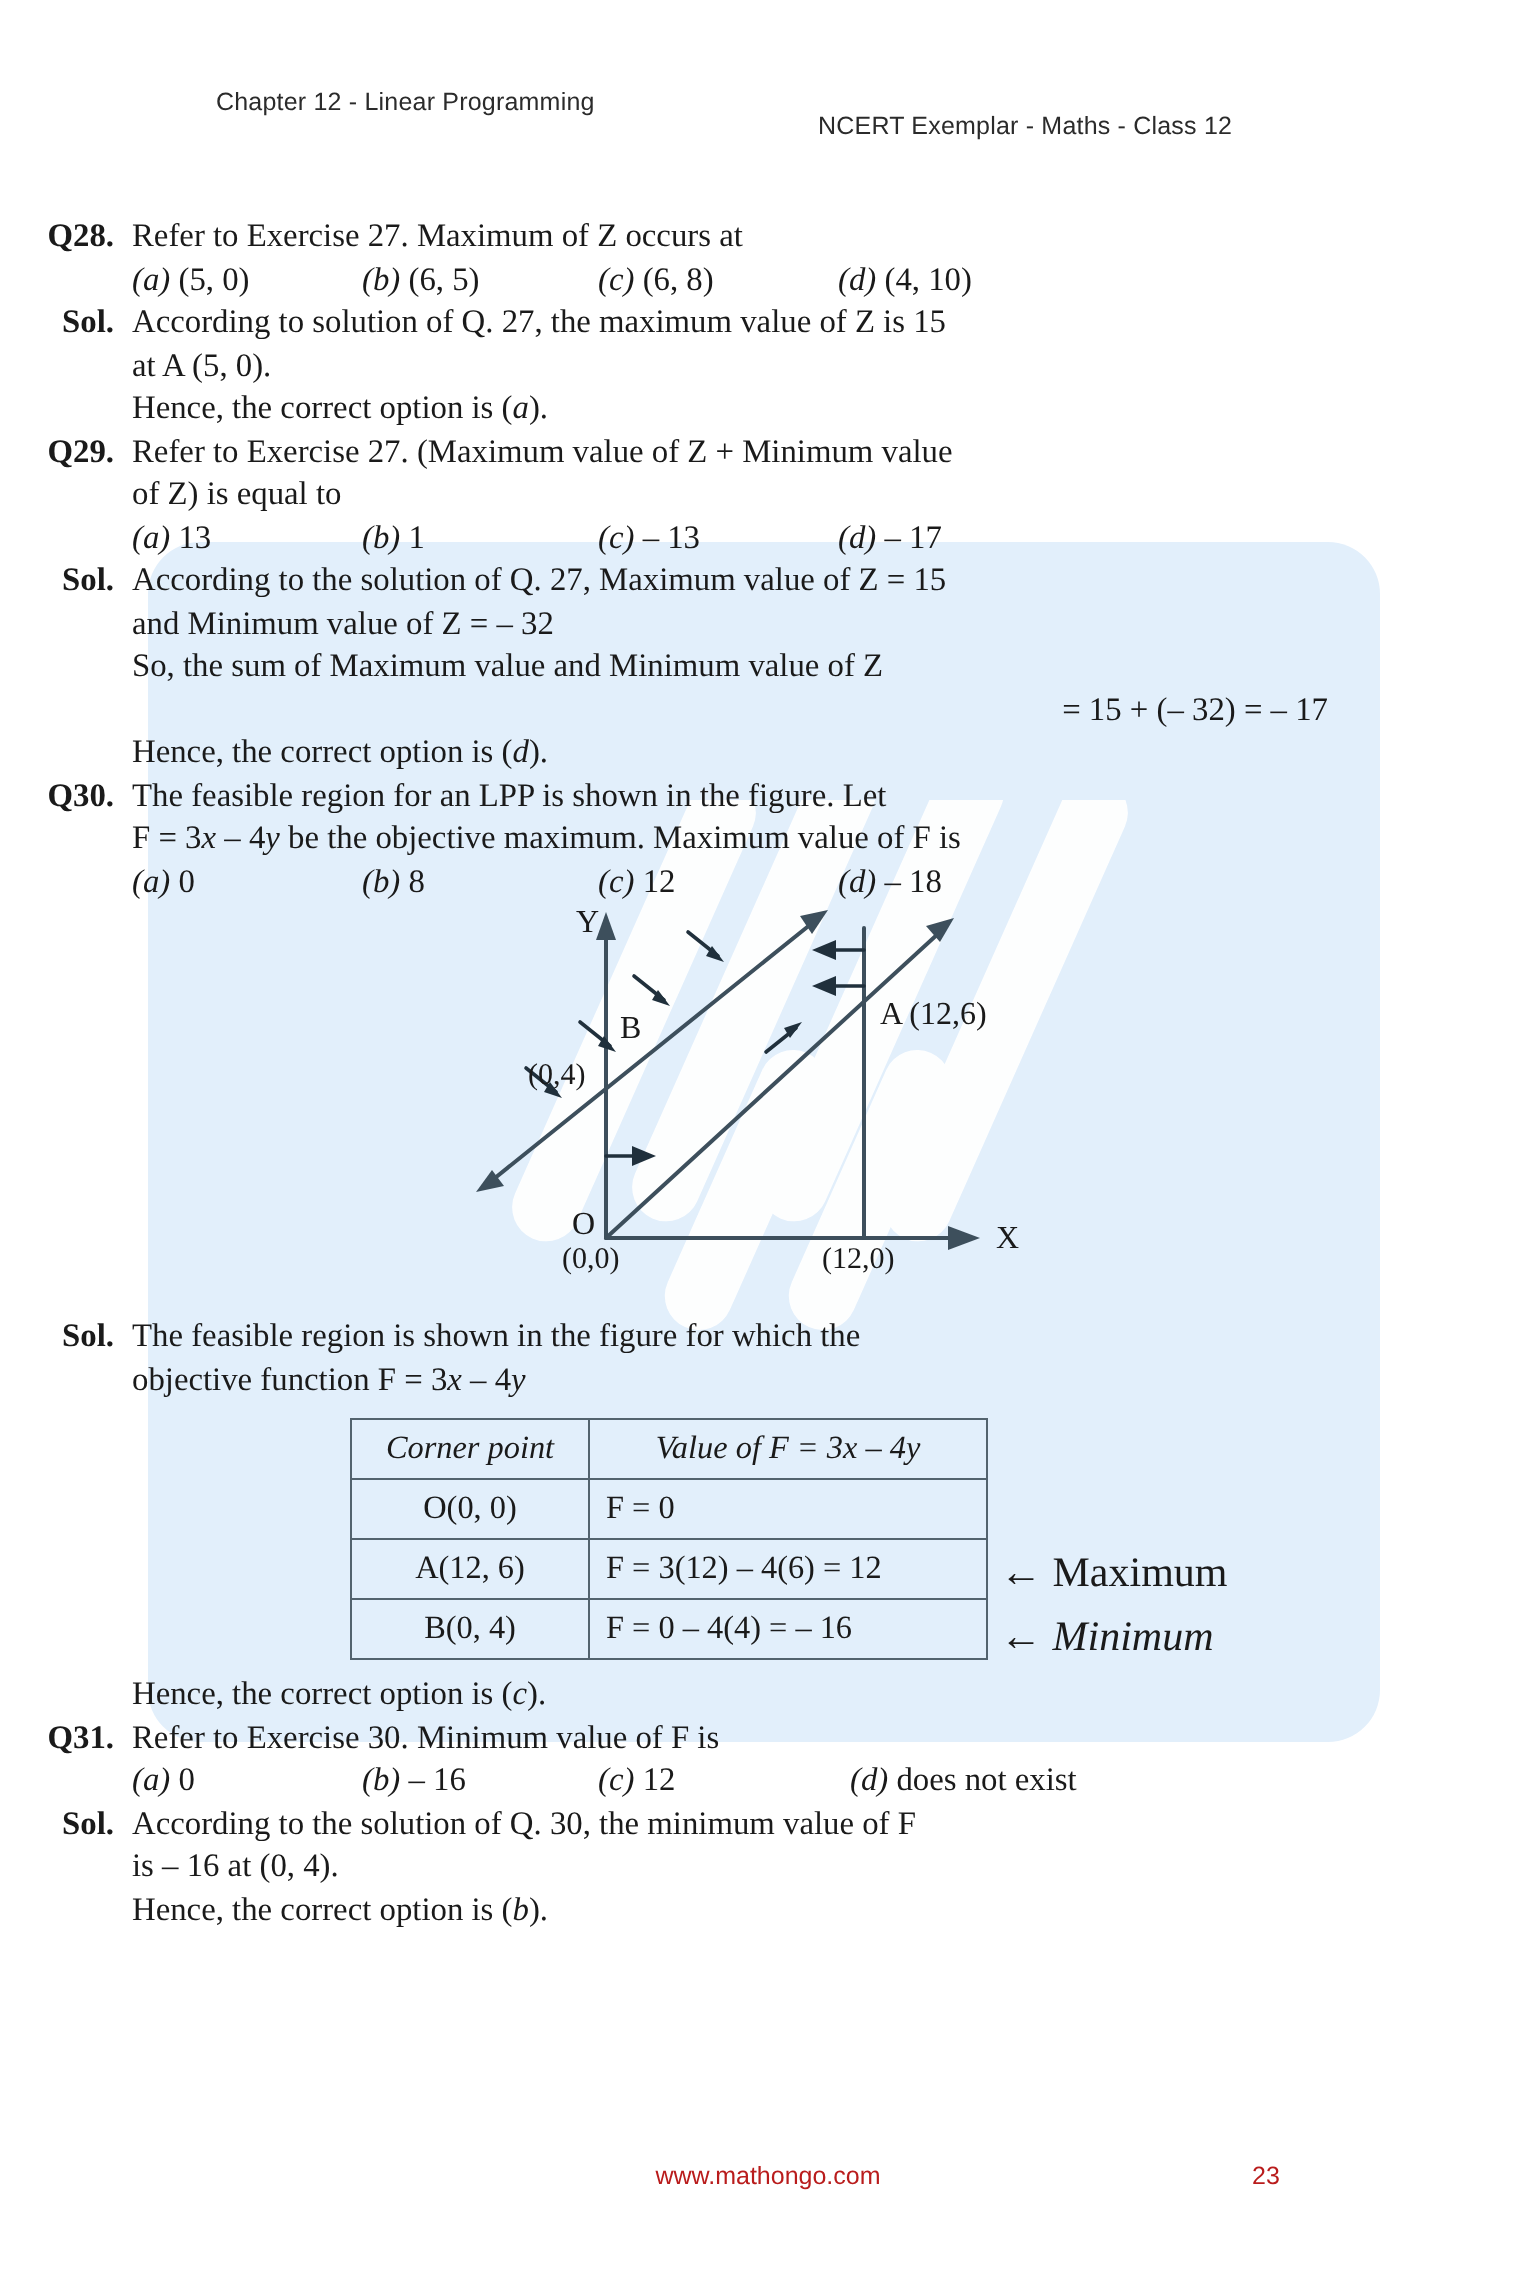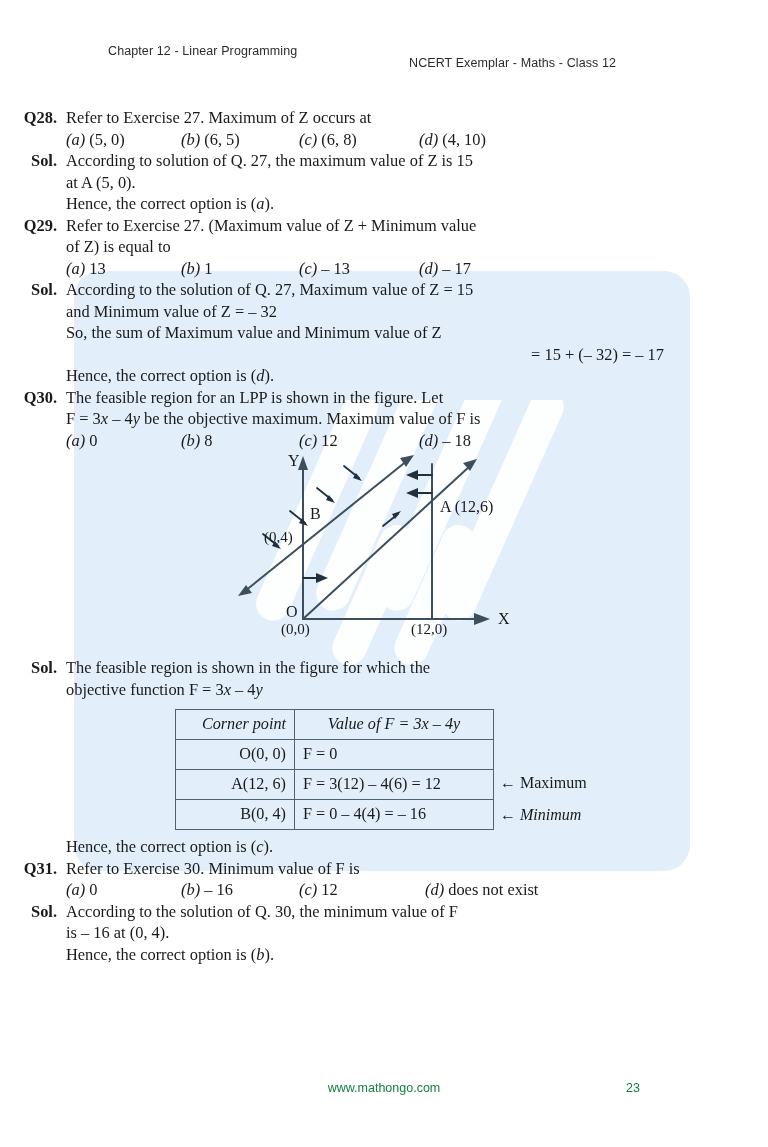--- a/index.html
+++ b/index.html
@@ -81,36 +81,36 @@
     z-index:3;
     background:transparent;
     font-size:16.2px;
   }
   .corner-table td{
     border:1px solid #53636e;
     padding:3px 8px 4px 8px;
     line-height:21px;
     height:22px;
   }
-  .corner-table td.c1{width:102px;text-align:right;}
+  .corner-table td.c1{width:102px;text-align:center;}
   .corner-table td.c2{width:182px;text-align:left;}
-  .corner-table tr.head td{font-style:italic;}
+  .corner-table tr.head td{font-style:italic;text-align:center;}
   .corner-table tr.head td.c2{text-align:center;}
 
   .note{
     position:absolute;left:500px;
-    z-index:3;font-size:16px;white-space:nowrap;
+    z-index:3;font-size:21px;white-space:nowrap;
   }
   .note-max{top:774px;}
   .note-min{top:806px;font-style:italic;}
 
   
   .footer{
     position:absolute;left:0;top:1081px;width:768px;height:22px;z-index:3;
-    font-family:"Liberation Sans", sans-serif;font-size:12.5px;color:#15803d;
+    font-family:"Liberation Sans", sans-serif;font-size:12.5px;color:#b91c1c;
   }
   .footer .f-center{position:absolute;left:0;width:768px;text-align:center;}
   .footer .f-page{position:absolute;left:626px;top:0;}
 </style>
 </head>
 <body>
 
 <div class="page">
 
   <div class="highlight-band"></div>

